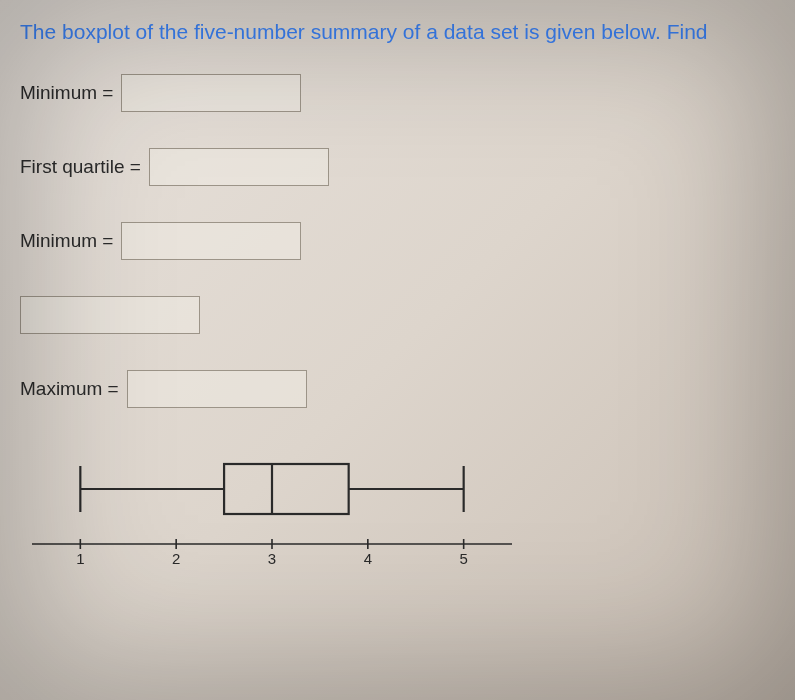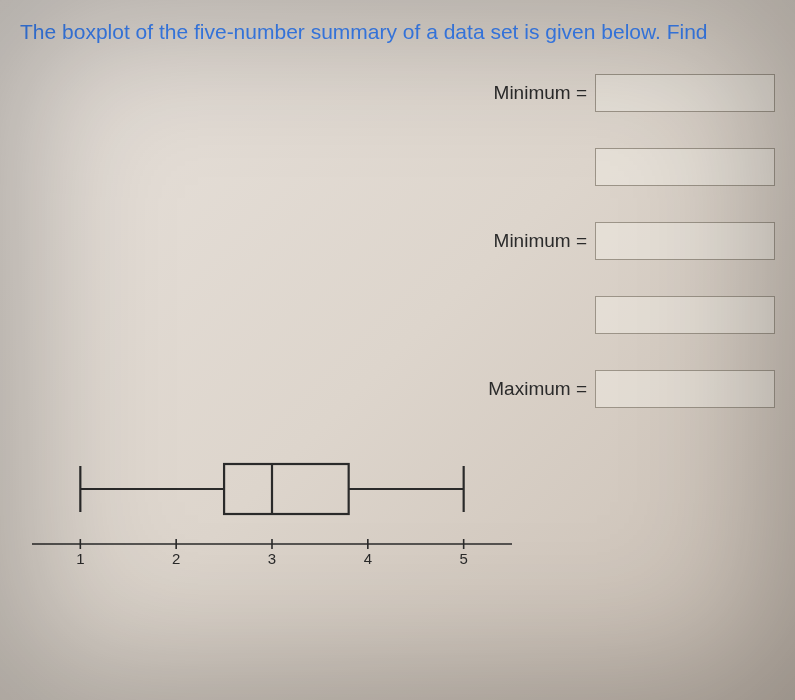--- a/index.html
+++ b/index.html
@@ -23,21 +23,20 @@
       font-size: 21px;
       font-weight: 400;
       color: #3b82f6;
       margin-bottom: 28px;
       line-height: 1.35;
     }
     .row {
       display: flex;
       align-items: center;
       margin-bottom: 36px;
-      justify-content: flex-end;
     }
     .label {
       font-size: 19px;
       color: #2b2b2b;
       margin-right: 8px;
       white-space: nowrap;
     }
     .ans {
       width: 180px;
       height: 38px;
@@ -57,20 +56,21 @@
 <body>
 
 <div class="prompt">The boxplot of the five-number summary of a data set is given below. Find</div>
 
 <div class="row">
   <span class="label">Minimum =</span>
   <input class="ans" type="text" value="" style="">
 </div>
 
 <div class="row">
+  <span class="label">First quartile =</span>
   <input class="ans" type="text" value="" style="">
 </div>
 
 <div class="row">
   <span class="label">Minimum =</span>
   <input class="ans" type="text" value="" style="">
 </div>
 
 <div class="row">
   <input class="ans" type="text" value="" style="">

